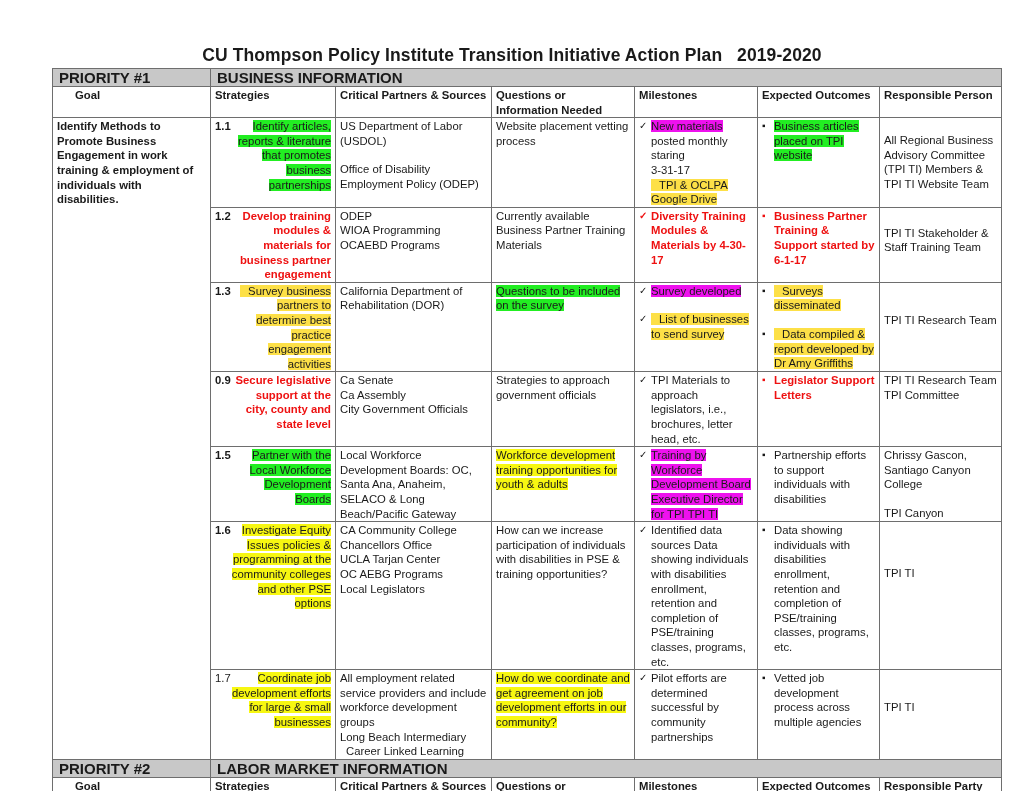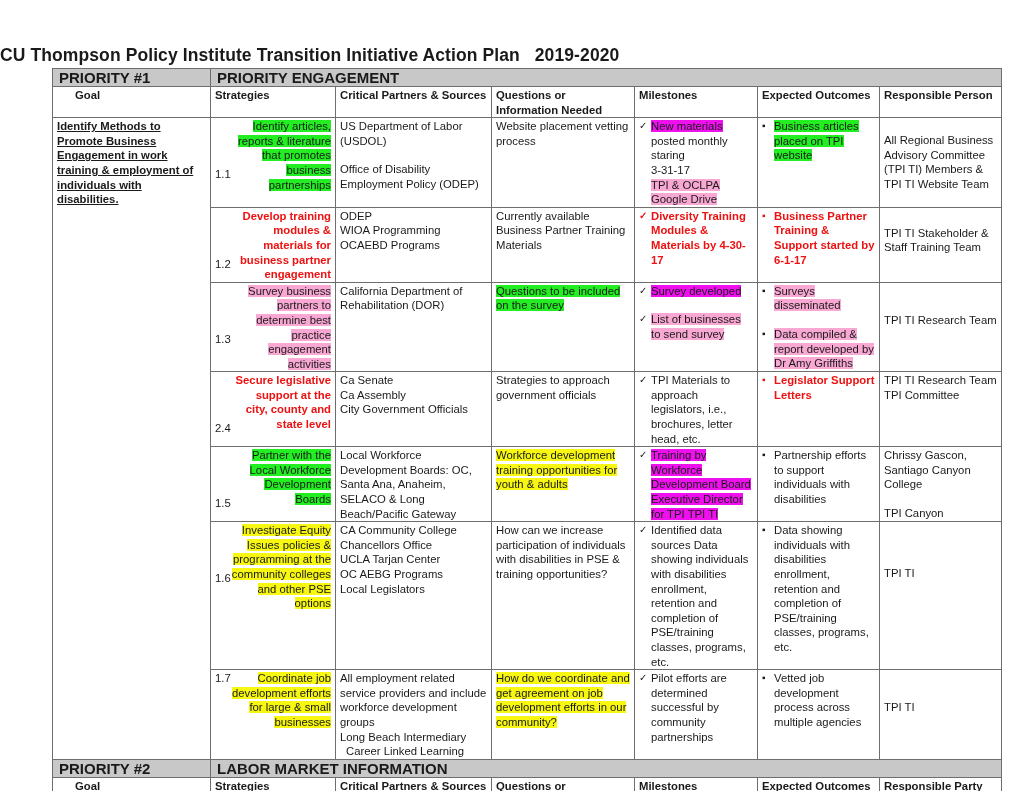--- a/index.html
+++ b/index.html
@@ -1,35 +1,35 @@
 <!DOCTYPE html>
 <html><head>
 <meta charset="utf-8">
 <style>
   html, body { margin: 0; padding: 0; background: #ffffff; }
   body { width: 1024px; height: 791px; position: relative; overflow: hidden;
          font-family: "Liberation Sans", sans-serif; color: #1a1a1a; }
-  .title { position: absolute; top: 45px; left: 0; width: 1024px; 
+  .title { position: absolute; top: 45px; left: 0; width: 1024px; text-align: center;
            font-weight: bold; font-size: 17.5px; letter-spacing: 0.1px; white-space: pre; }
   table.plan { position: absolute; left: 52px; top: 68px; border-collapse: collapse;
                table-layout: fixed; width: 949px; }
   table.plan td { border: 1px solid #6e6e6e; vertical-align: top; padding: 1px 4px 0 4px;
                   font-size: 11.3px; line-height: 14.6px; overflow: hidden; }
   tr.priority td { background: #c8c8c8; font-weight: bold; font-size: 15px; line-height: 16px;
                    padding: 1px 6px 0 6px; height: 16px; }
   tr.header td { font-weight: bold; height: 29px; }
   tr.header td.goal-h { padding-left: 22px; margin-top: 36px; }
-  td.goal { font-weight: bold; text-decoration: underline; }
-  .num { font-weight: normal; margin-top: 48px; }
+  td.goal { font-weight: bold; }
+  .num { font-weight: bold; }
   .strat { display: flex; }
   .strat .n { flex: 0 0 auto; width: 16px; }
   .strat .t { flex: 1 1 auto; text-align: right; }
   .red { color: #ee1111; font-weight: bold; }
   .hl-green { background: #22ee22; }
-  .hl-cyan { background: #f9a8d4; }
+  .hl-cyan { background: #fde047; padding-left: 8px; }
   .hl-magenta { background: #ee11ee; }
   .hl-yellow { background: #f7f711; }
   .bul { display: flex; }
   .bul .mk { flex: 0 0 12px; font-size: 10px; }
   .bul .tx { flex: 1 1 auto; }
   .gap { height: 14px; }
   .line { display: block; }
   .indent { padding-left: 6px; }
 </style>
 </head>
@@ -44,21 +44,21 @@
       <col style="width:156px">
       <col style="width:143px">
       <col style="width:123px">
       <col style="width:122px">
       <col style="width:122px">
   </colgroup>
 
   <tbody>
       <tr class="priority">
     <td>PRIORITY #1</td>
-    <td colspan="6">PRIORITY ENGAGEMENT</td>
+    <td colspan="6">BUSINESS INFORMATION</td>
   </tr>
   <tr class="header">
     <td class="goal-h">Goal</td>
     <td>Strategies</td>
     <td>Critical Partners &amp; Sources</td>
     <td>Questions or Information Needed</td>
     <td>Milestones</td>
     <td>Expected Outcomes</td>
     <td>Responsible Person</td>
   </tr>
@@ -155,21 +155,21 @@
             <span class="mk">▪</span>
         <span class="tx"><span class="hl-cyan">Data compiled &amp; report developed by Dr Amy Griffiths</span></span>
           </div>
     </td>
     <td style="padding-top:30px">TPI TI Research Team</td>
   </tr>
 
   <tr style="height:60px">
     <td>
       <div class="strat">
-            <span class="n num">2.4</span>
+            <span class="n num">0.9</span>
         <span class="t red">Secure legislative support at the city, county and state level</span>
           </div>
     </td>
     <td>
       <span class="line">Ca Senate</span>
       <span class="line">Ca Assembly</span>
       <span class="line">City Government Officials</span>
     </td>
     <td>Strategies to approach government officials</td>
     <td>

